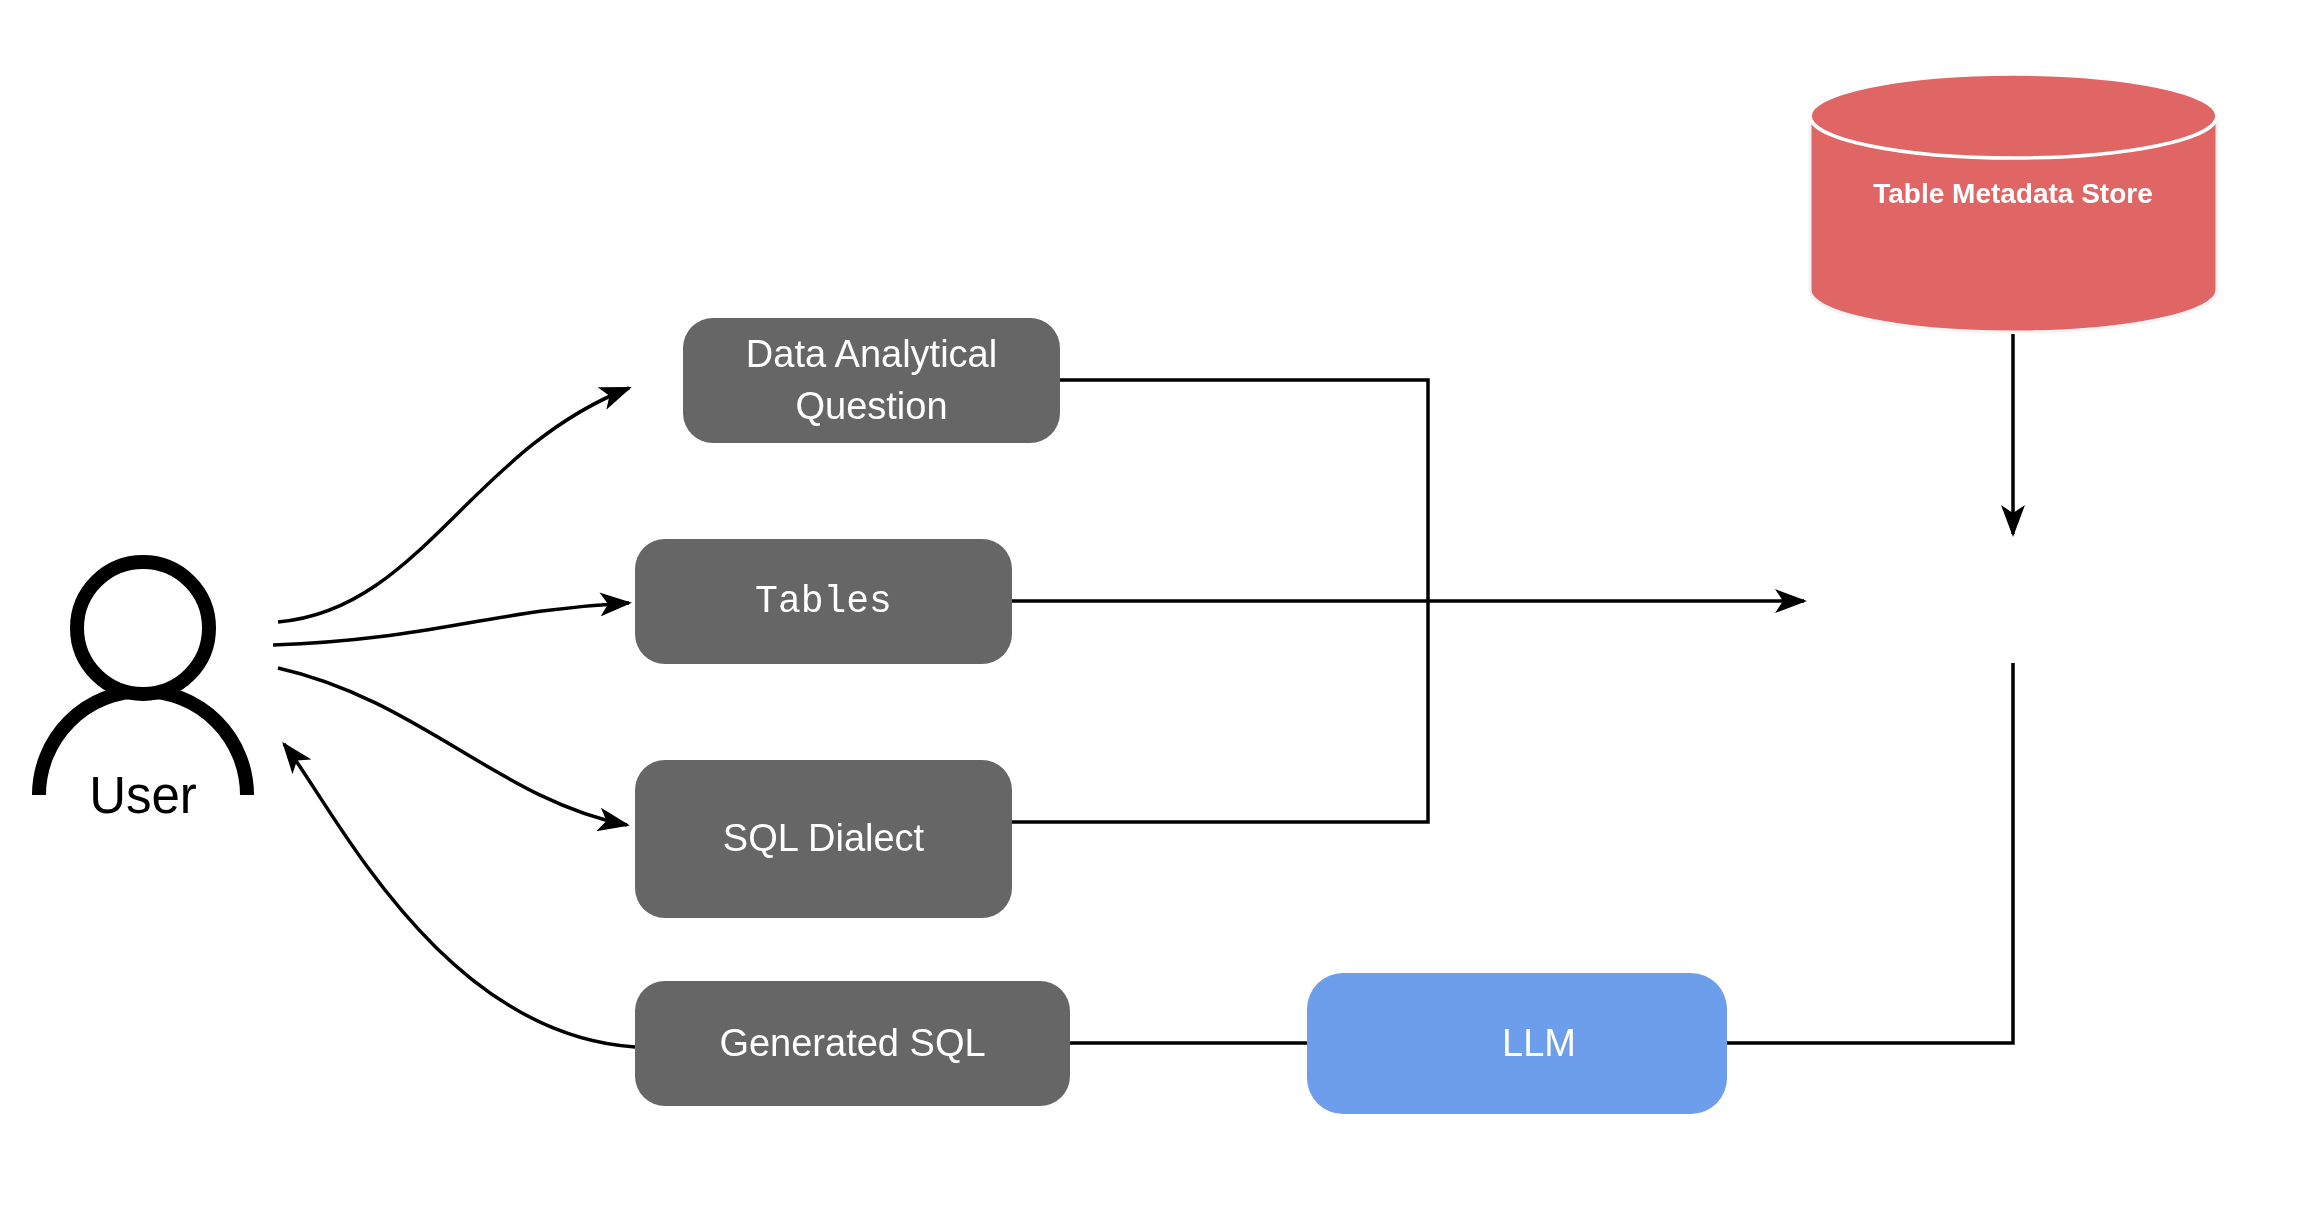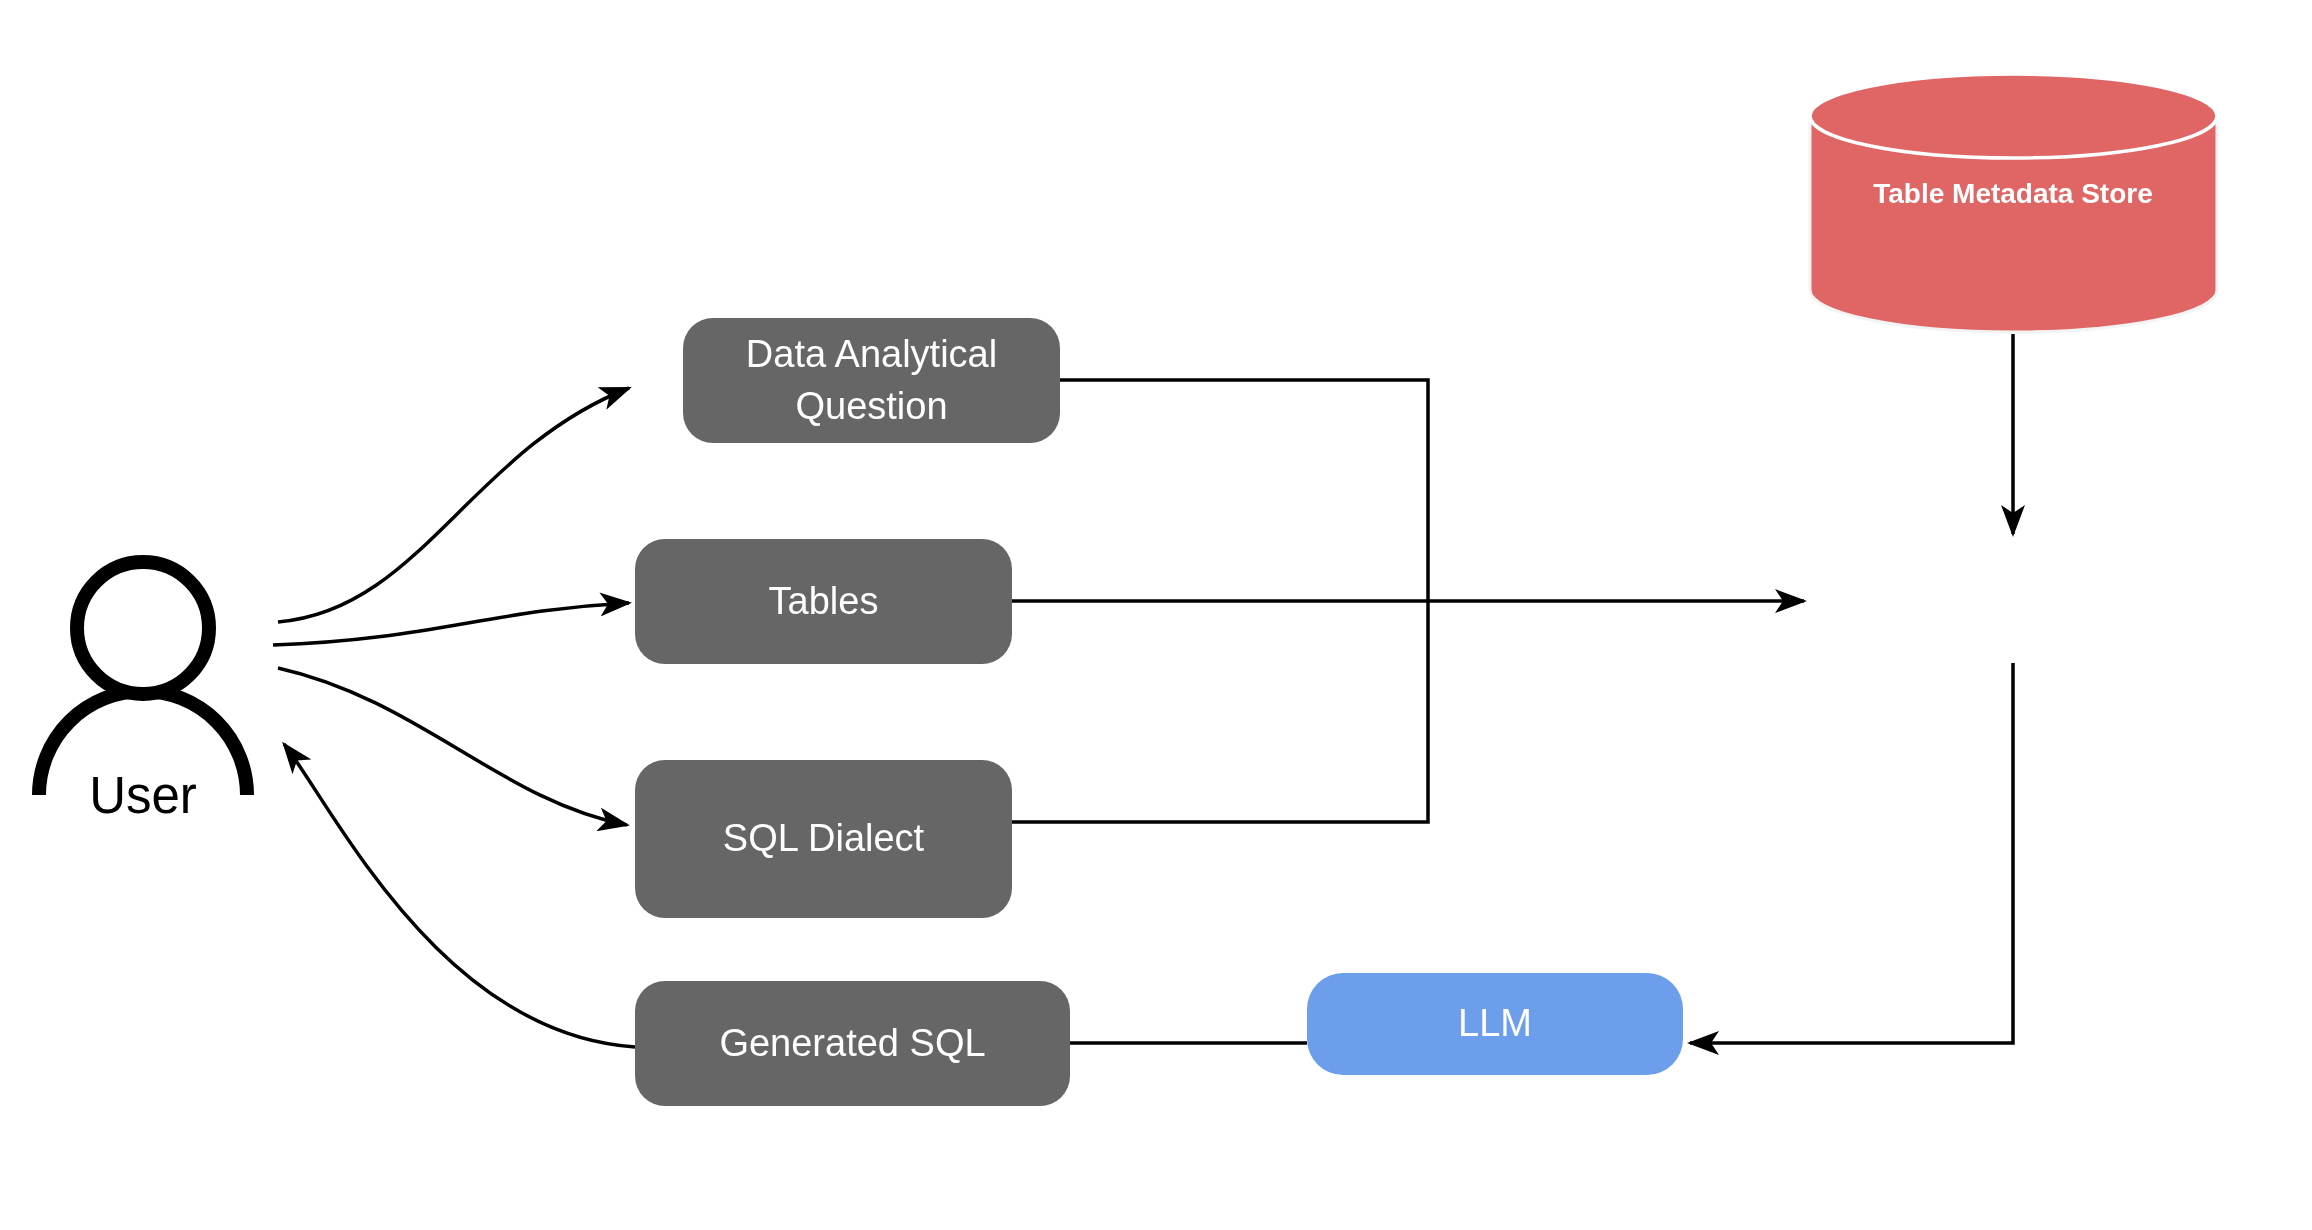--- a/index.html
+++ b/index.html
@@ -39,25 +39,25 @@
     border-radius: 30px;
   }
   .node .node-label {
     display: inline-block;
   }
   .node-gray   { background: #666666; }
   .node-green  { background: #93c47d; }
   .node-blue   { background: #6d9eeb; border-radius: 36px; }
   .q-box       { left: 635px;  top: 318px; width: 377px; height: 125px; margin-left: 48px; }
   .q-box .node-label { max-width: 320px; }
-  .tables-box  { left: 635px;  top: 539px; width: 377px; height: 125px; }
+  .tables-box  { left: 635px;  top: 539px; width: 377px; height: 125px; font-family: Liberation Mono, monospace; }
   .dialect-box { left: 635px;  top: 760px; width: 377px; height: 158px; }
   .gen-box     { left: 635px;  top: 981px; width: 435px; height: 125px; }
   .prompt-box  { left: 1810px; top: 540px; width: 407px; height: 123px; }
-  .llm-box     { left: 1307px; top: 973px; width: 376px; height: 102px; }
+  .llm-box     { left: 1307px; top: 973px; width: 376px; height: 141px; padding-left: 44px; }
   .store-label {
     position: absolute;
     left: 1843px;
     top: 176px;
     width: 340px;
     text-align: center;
     color: #ffffff;
     font-size: 28px;
     font-weight: bold;
     line-height: 1.3;

